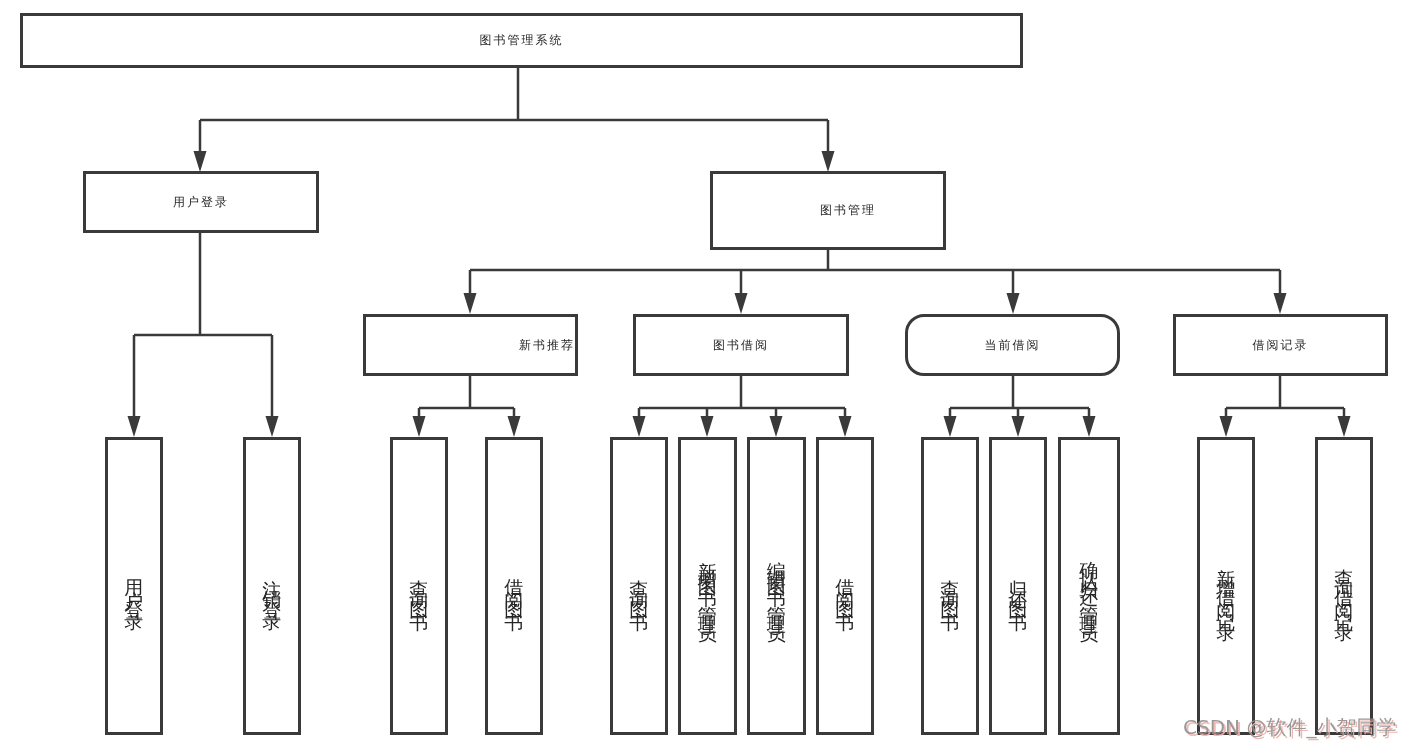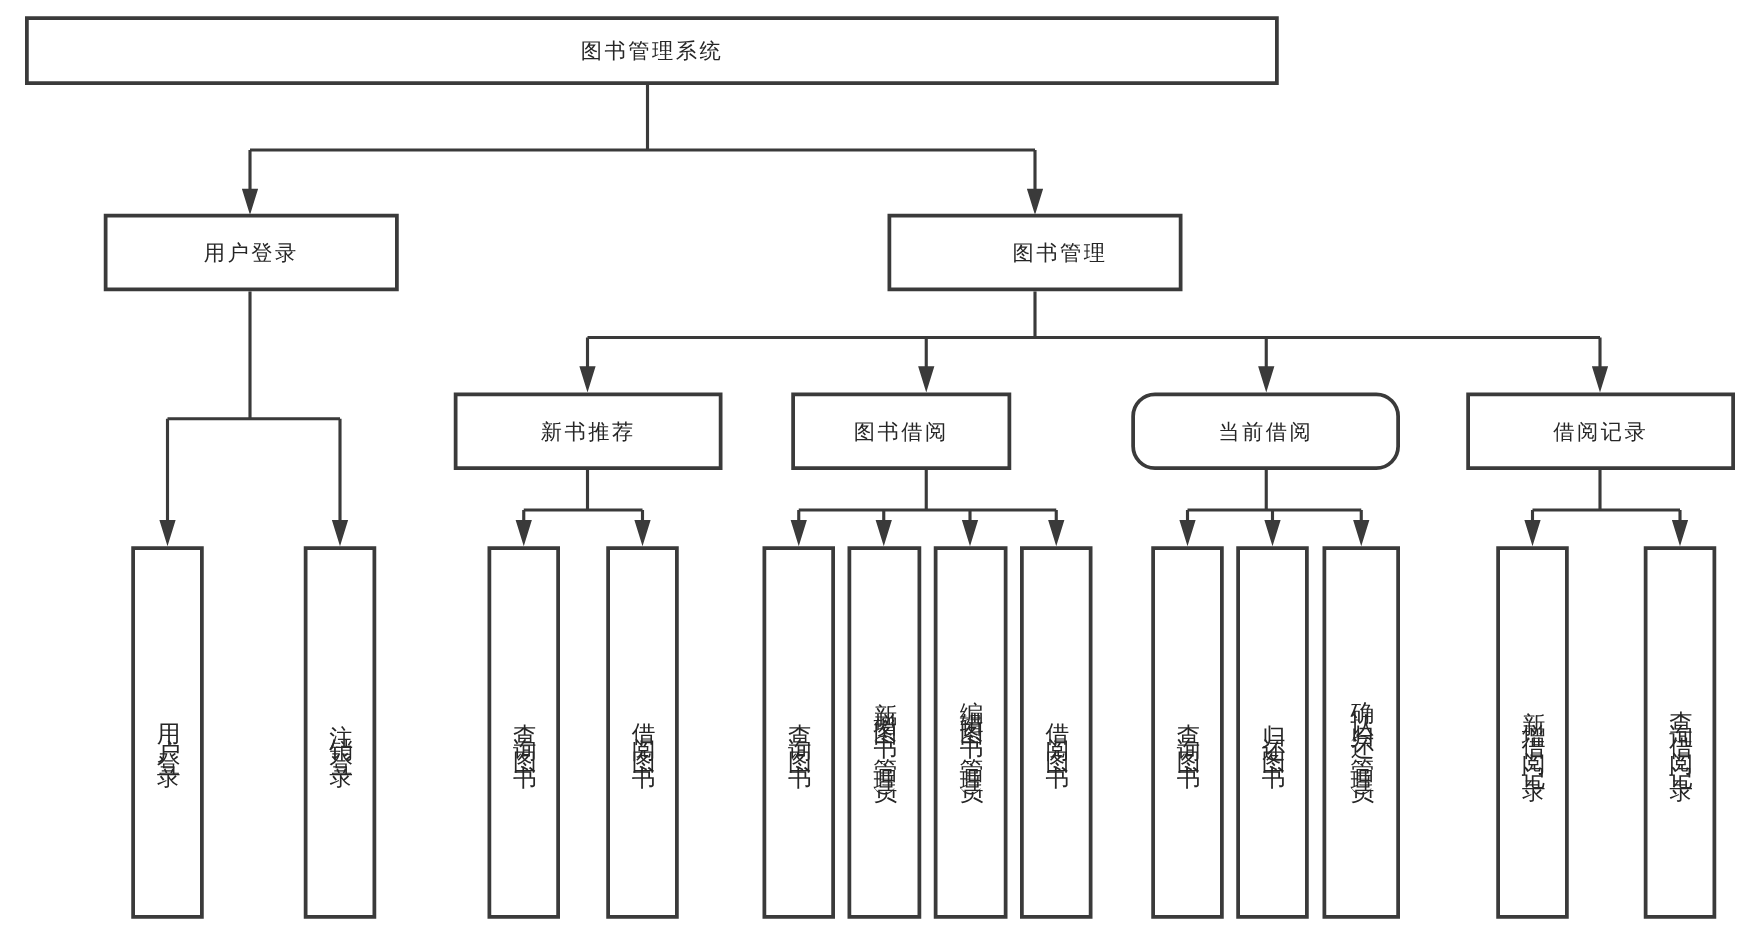--- a/index.html
+++ b/index.html
@@ -30,21 +30,21 @@
     position: absolute;
     box-sizing: border-box;
     border: 3px solid var(--line, #3b3b3b);
     background: #ffffff;
     display: flex;
     align-items: center;
     justify-content: center;
     z-index: 2;
   }
   .node .h-label {
-    font-size: 17px;
+    font-size: 12px;
     letter-spacing: 2px;
     white-space: nowrap;
     color: var(--text, #262626);
   }
   .node .v-label {
     writing-mode: vertical-rl;
     text-orientation: mixed;
     font-size: 19px;
     letter-spacing: 11px;
     line-height: 1.35;
@@ -104,28 +104,28 @@
              M1337.5 416 L1350.5 416 L1344 437 Z"></path>
   </svg>
 
   <div class="node" style="left:20px; top:13px; width:1003px; height:55px;">
     <span class="h-label">图书管理系统</span>
   </div>
 
   <div class="node" style="left:83px; top:171px; width:236px; height:62px;">
     <span class="h-label">用户登录</span>
   </div>
-  <div class="node" style="left:710px; top:171px; width:236px; height:62px;padding-left:40px;">
+  <div class="node" style="left:710px; top:171px; width:236px; height:79px;padding-left:40px;">
     <span class="h-label">图书管理</span>
   </div>
 
-  <div class="node" style="left:363px; top:314px; width:215px; height:62px;">
+  <div class="node" style="left:363px; top:314px; width:215px; height:62px;justify-content:flex-end;">
     <span class="h-label">新书推荐</span>
   </div>
-  <div class="node" style="left:633px; top:314px; width:176px; height:62px;">
+  <div class="node" style="left:633px; top:314px; width:216px; height:62px;">
     <span class="h-label">图书借阅</span>
   </div>
   <div class="node" style="left:905px; top:314px; width:215px; height:62px;border-radius:19px;">
     <span class="h-label">当前借阅</span>
   </div>
   <div class="node" style="left:1173px; top:314px; width:215px; height:62px;align-items:center;">
     <span class="h-label">借阅记录</span>
   </div>
 
   <div class="node" style="left:105px; top:437px; width:58px; height:298px;">
@@ -165,14 +165,15 @@
     <span class="v-label" style="letter-spacing:9px;">确认归还（管理员）</span>
   </div>
 
   <div class="node" style="left:1197px; top:437px; width:58px; height:298px;">
     <span class="v-label">新增借阅记录</span>
   </div>
   <div class="node" style="left:1315px; top:437px; width:58px; height:298px;">
     <span class="v-label">查询借阅记录</span>
   </div>
 
+  <div class="watermark">CSDN @软件_小贺同学</div>
 
 </div>
 
 </body></html>

